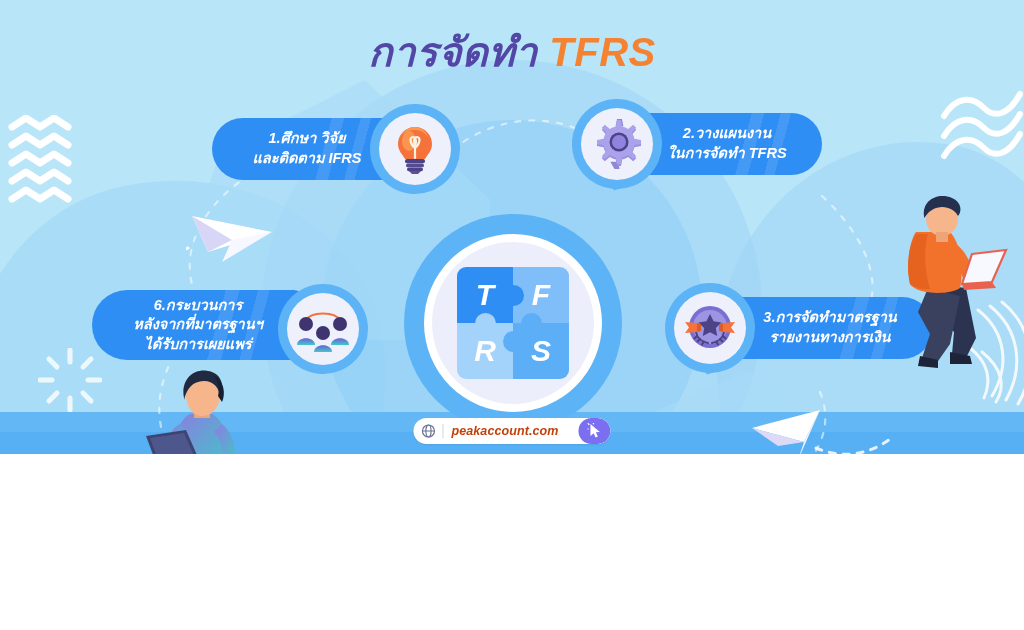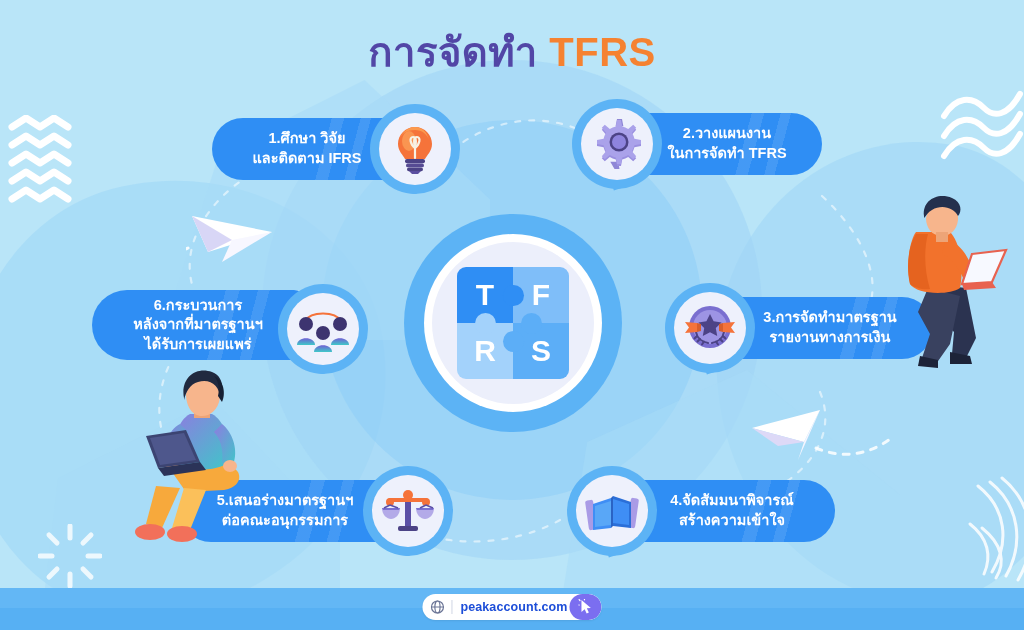--- a/index.html
+++ b/index.html
@@ -3,23 +3,24 @@
 <meta charset="utf-8">
 <style>
   * { box-sizing: border-box; margin: 0; padding: 0; }
   html, body {
     width: 1024px; height: 630px;
     overflow: hidden;
     font-family: "Liberation Sans", "DejaVu Sans", sans-serif;
   }
   #canvas {
     position: relative;
-    width: 1024px; height: 630px;
+    width: 1024px; height: 454px;
     background: #b9e5f8;
     overflow: hidden;
+    font-style: italic;
   }
 
   
   .bg-blob { position: absolute; pointer-events: none; }
 
   .blob-center-big {
     left: 262px; top: 60px; width: 500px; height: 500px;
     border-radius: 50%;
     background: #9fd4f6;
     opacity: .55;
@@ -217,22 +218,22 @@
     height: 26px;
     background: #ffffff;
     border-radius: 13px;
     padding-left: 8px;
     box-shadow: 0 1px 2px rgba(0,0,0,.08);
     overflow: hidden;
   }
   .footer .globe { display: flex; align-items: center; margin-right: 7px; }
   .footer .sep { width: 1px; height: 14px; background: #cfd6e4; margin-right: 8px; }
   .footer .url {
-    font-size: 12.5px; font-weight: bold; color: #1d4ed8;
-    padding-right: 2px; letter-spacing: .1px;
+    font-size: 12.5px; font-weight: bold; color: #c2410c;
+    padding-right: 20px; letter-spacing: .1px;
   }
   .footer .cursor-btn {
     width: 32px; height: 26px; background: #7b6ef0;
     display: flex; align-items: center; justify-content: center;
     border-radius: 13px;
   }
 </style>
 </head>
 <body>
 

